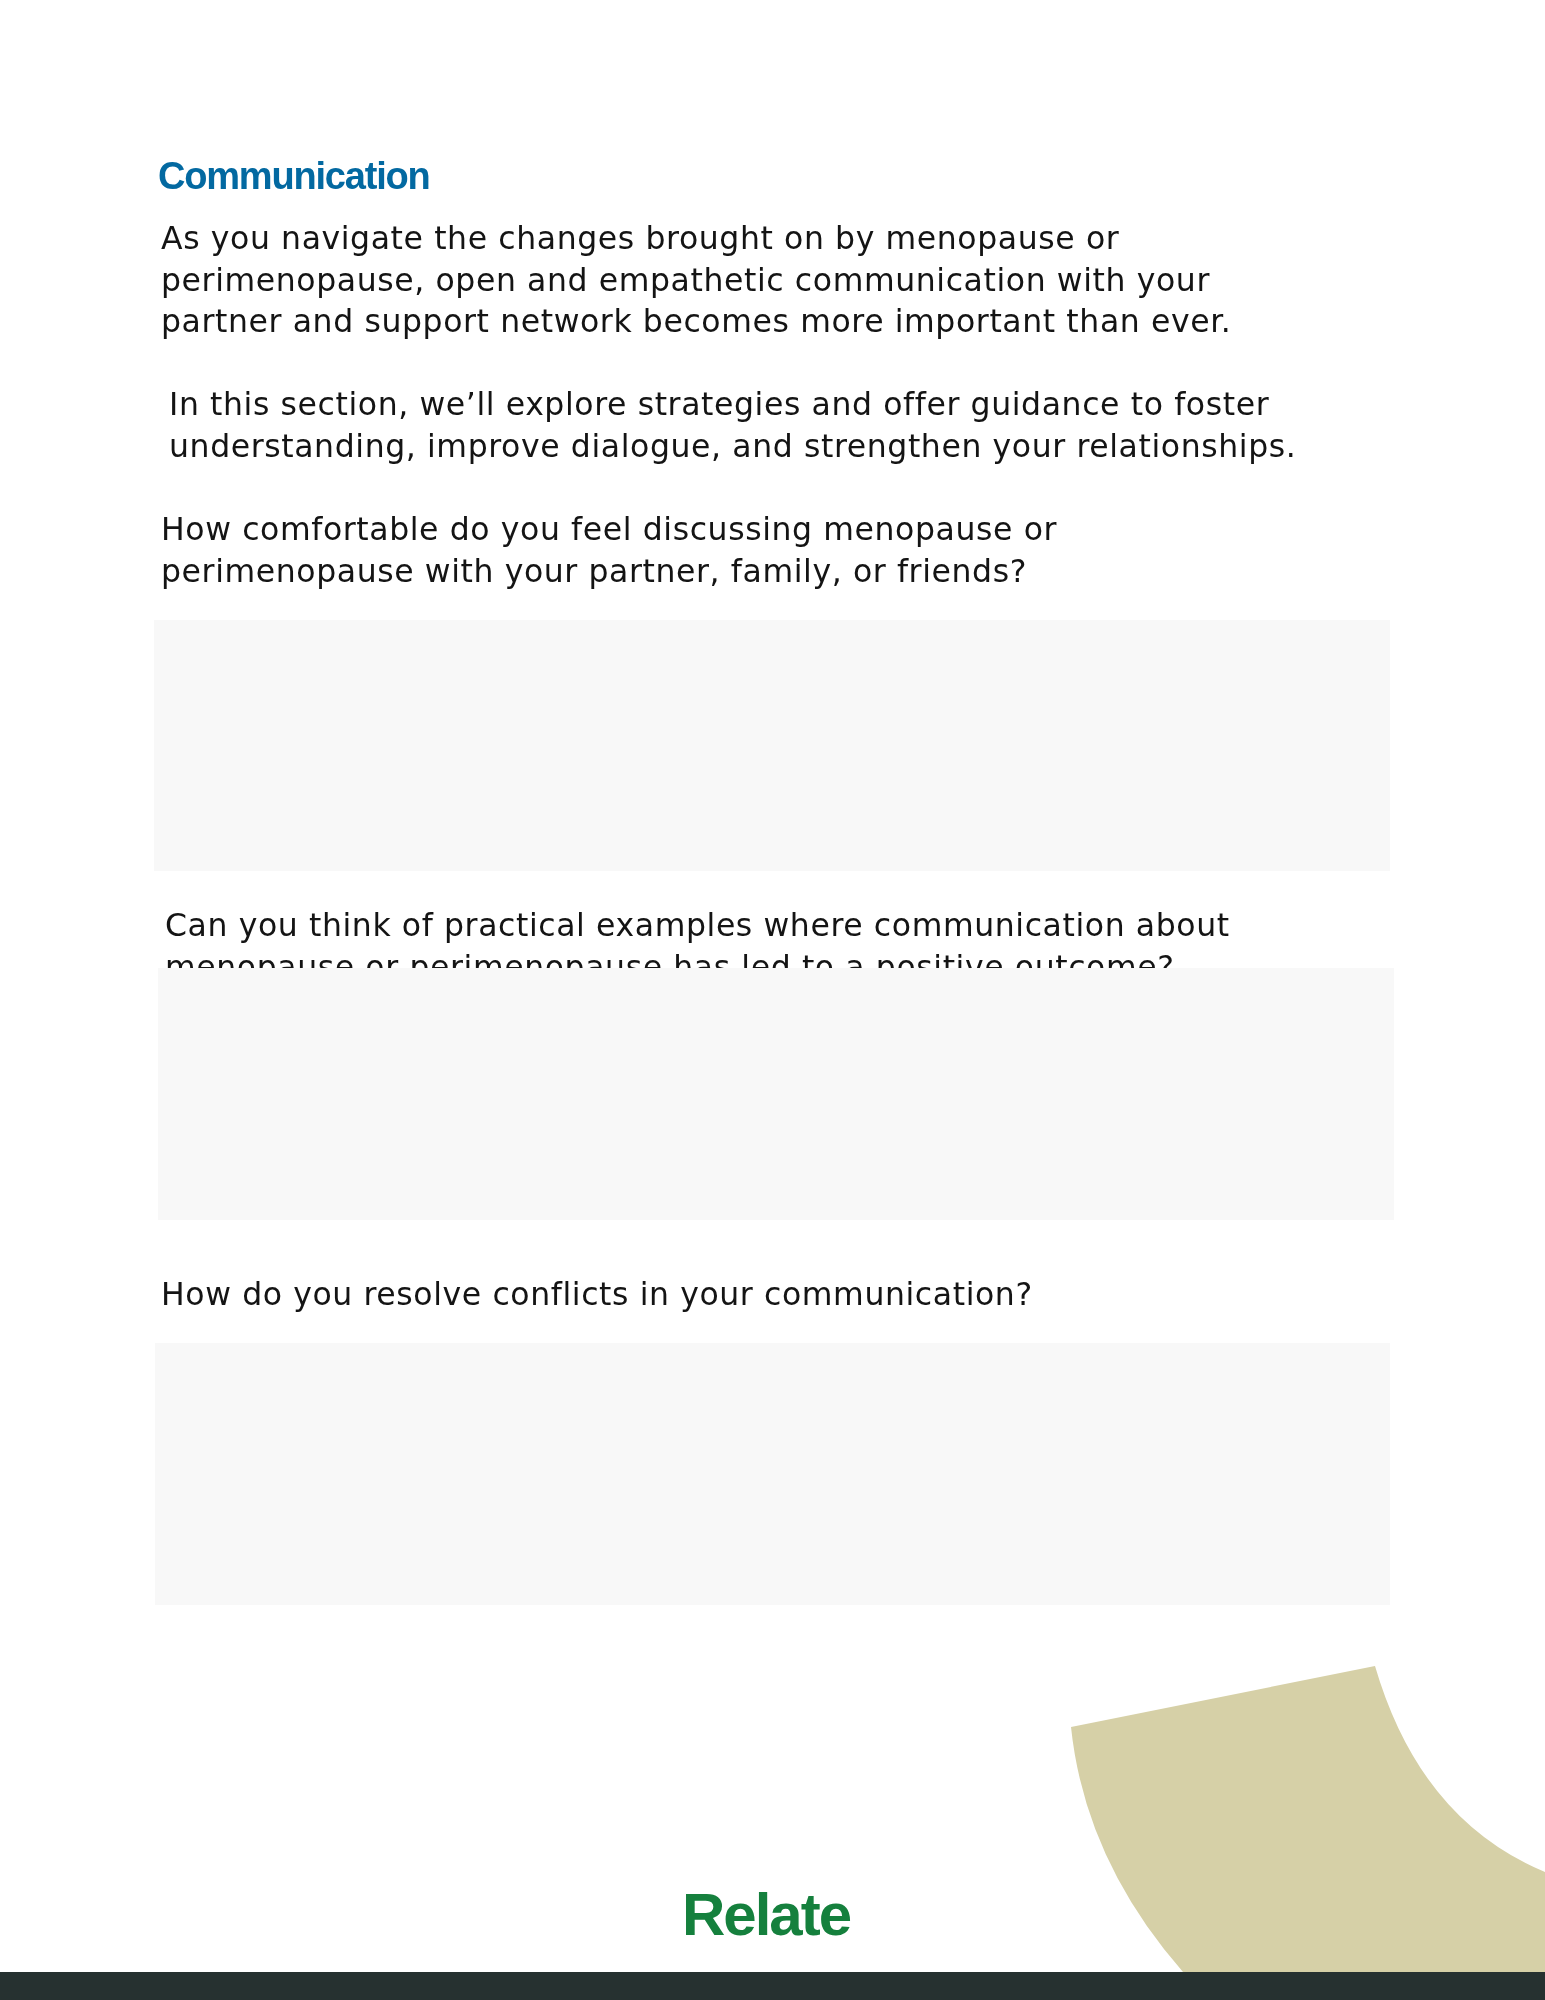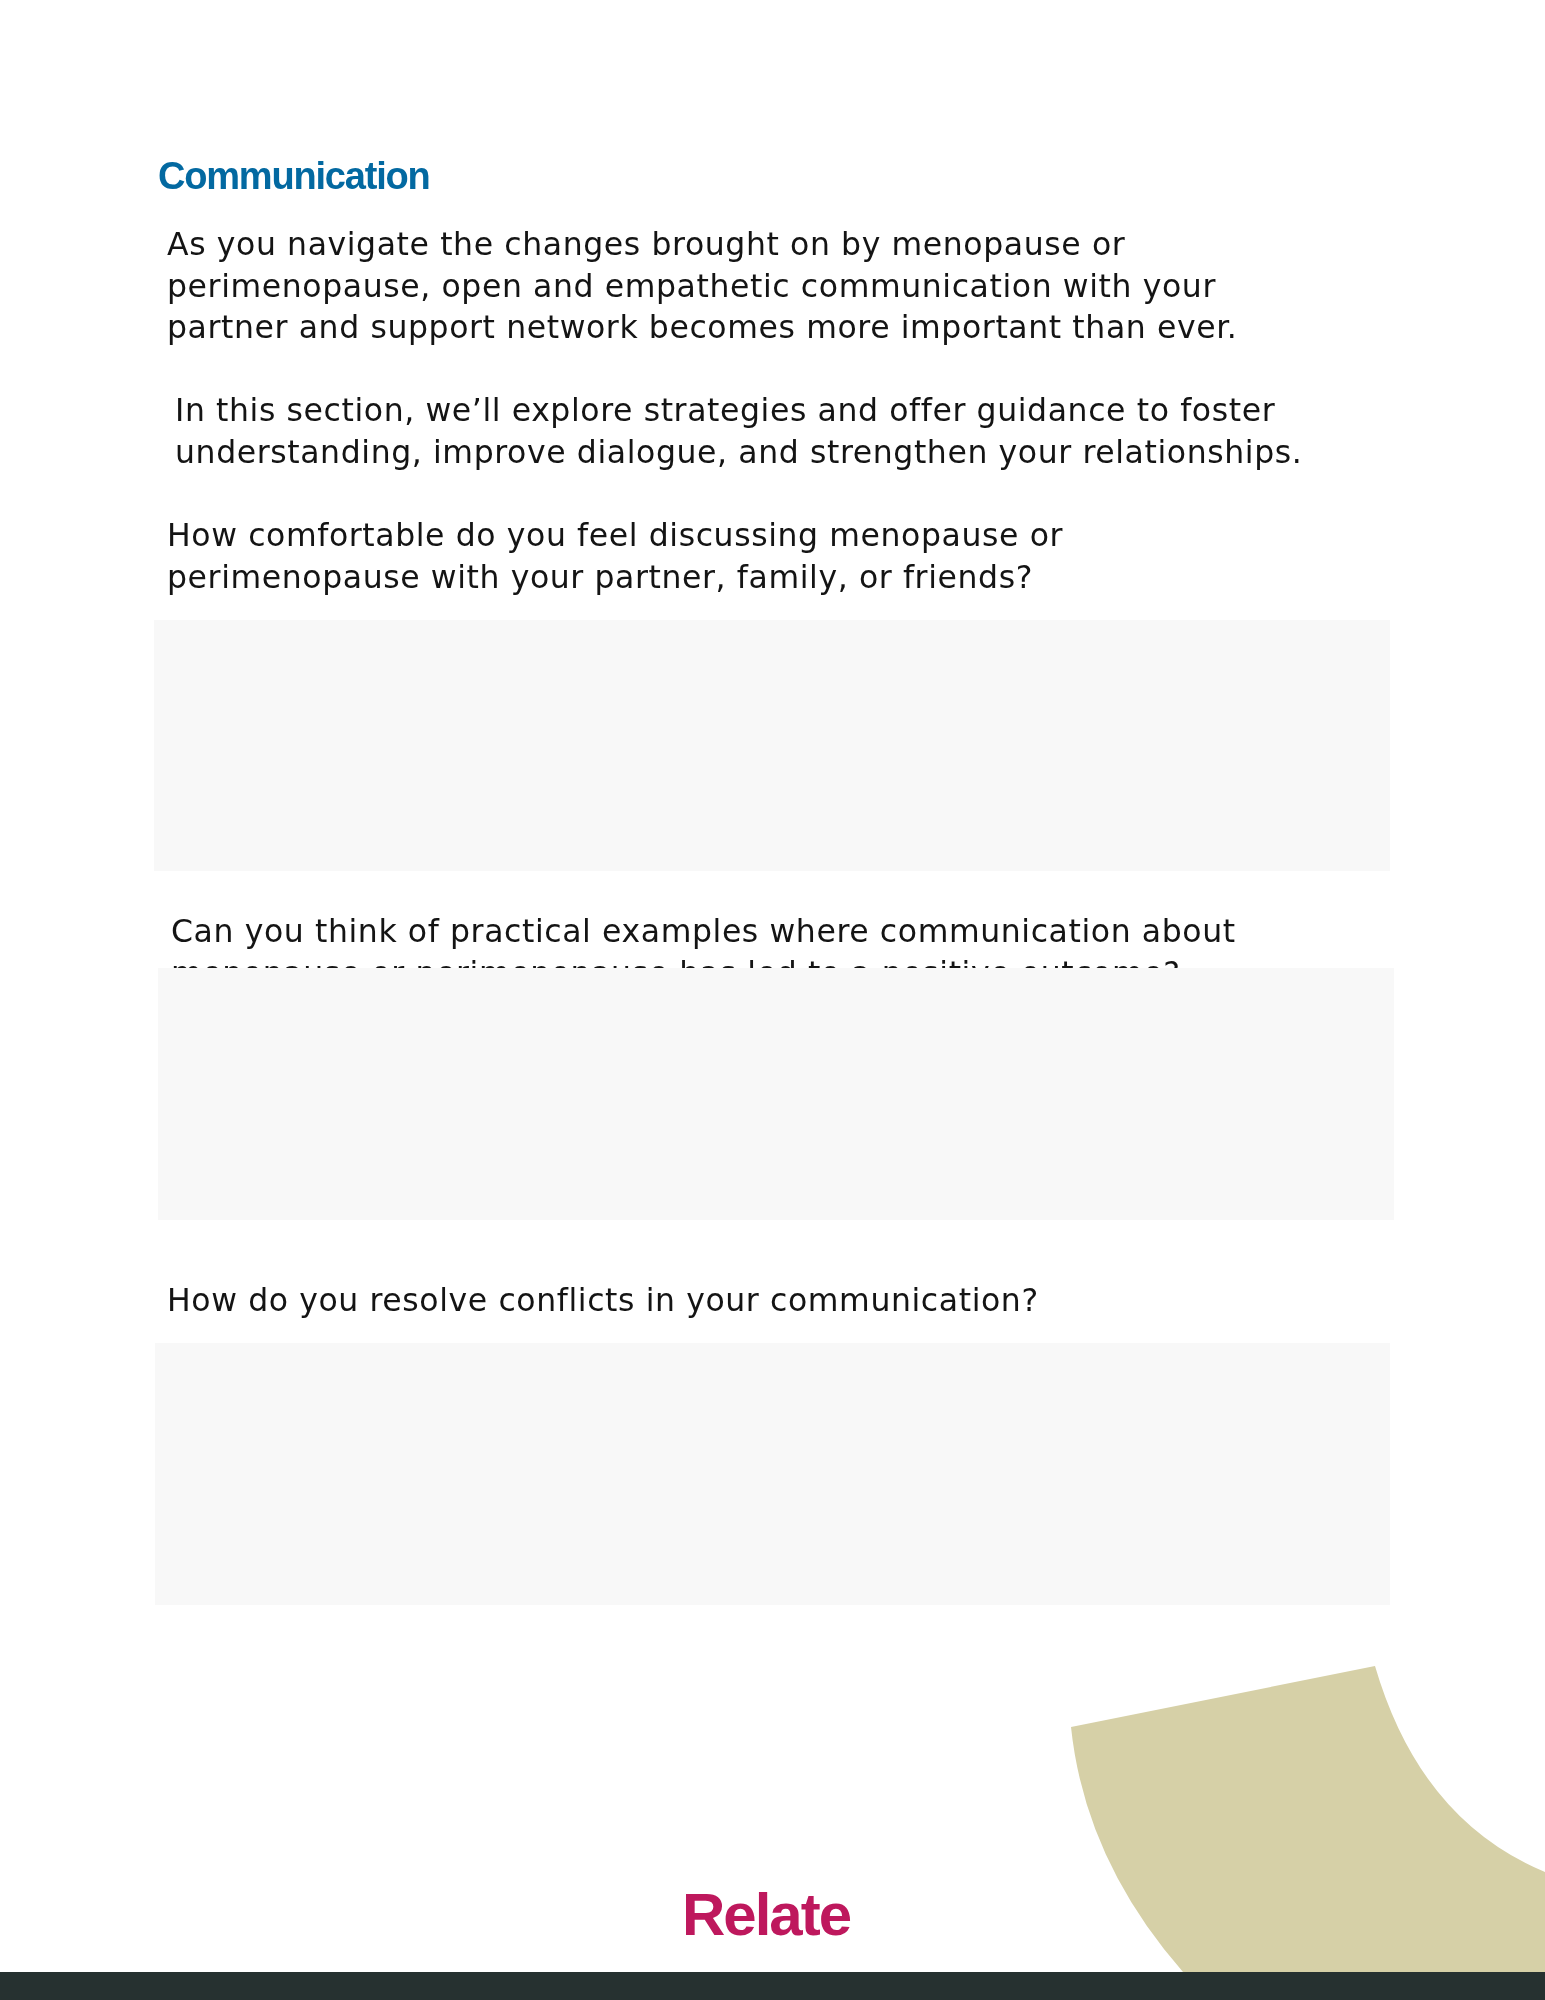--- a/index.html
+++ b/index.html
@@ -1,21 +1,21 @@
 <!DOCTYPE html>
 <html><head>
 <meta charset="utf-8">
 <style>
   html, body { margin: 0; padding: 0; background: #ffffff; }
   body { width: 1545px; height: 2000px; position: relative; overflow: hidden;
          font-family: "DejaVu Sans", "Liberation Sans", sans-serif; color: #111111; }
   .abs { position: absolute; }
   .heading { left: 158px; top: 153px; font-family: "Liberation Sans", sans-serif;
              font-weight: 700; font-size: 38px; letter-spacing: -1.2px; color: #0369a1; line-height: 46px; }
-  .para { font-size: 31.5px; line-height: 41.5px; letter-spacing: 0.6px; color: #141414; margin: 6px; white-space: pre-line; }
+  .para { font-size: 31.5px; line-height: 41.5px; letter-spacing: 0.6px; color: #141414; margin: 0; white-space: pre-line; }
   .answer-box { background: #f8f8f8; border: none; padding: 0; margin: 0; resize: none; outline: none; box-sizing: border-box; }
   .logo { left: 682px; top: 1880px; font-family: "Liberation Sans", sans-serif; font-weight: 700;
           font-size: 60px; letter-spacing: -2px; line-height: 70px; }
   .footer-bar { left: 0; top: 1972px; width: 1545px; height: 28px; }
   .deco { left: 0; top: 0; width: 1545px; height: 2000px; pointer-events: none; }
 </style>
 </head>
 <body>
 
 <svg class="abs deco" viewBox="0 0 1545 2000" width="1545" height="2000">
@@ -34,15 +34,15 @@
 perimenopause with your partner, family, or friends?</p>
 <textarea class="abs answer-box" style="left: 154px; top: 620px; width: 1236px; height: 251px;"></textarea>
 
 <p class="abs para" style="left:165px; top:905px;">Can you think of practical examples where communication about
 menopause or perimenopause has led to a positive outcome?</p>
 <textarea class="abs answer-box" style="left: 158px; top: 968px; width: 1236px; height: 252px;"></textarea>
 
 <p class="abs para" style="left:161px; top:1274px;">How do you resolve conflicts in your communication?</p>
 <textarea class="abs answer-box" style="left: 155px; top: 1343px; width: 1235px; height: 262px;"></textarea>
 
-<div class="abs logo" style="color:#be185d;">Relate</div>
+<div class="abs logo" style="color:#15803d;">Relate</div>
 
 <div class="abs footer-bar" style="background:#263130;"></div>
 
 </body></html>

